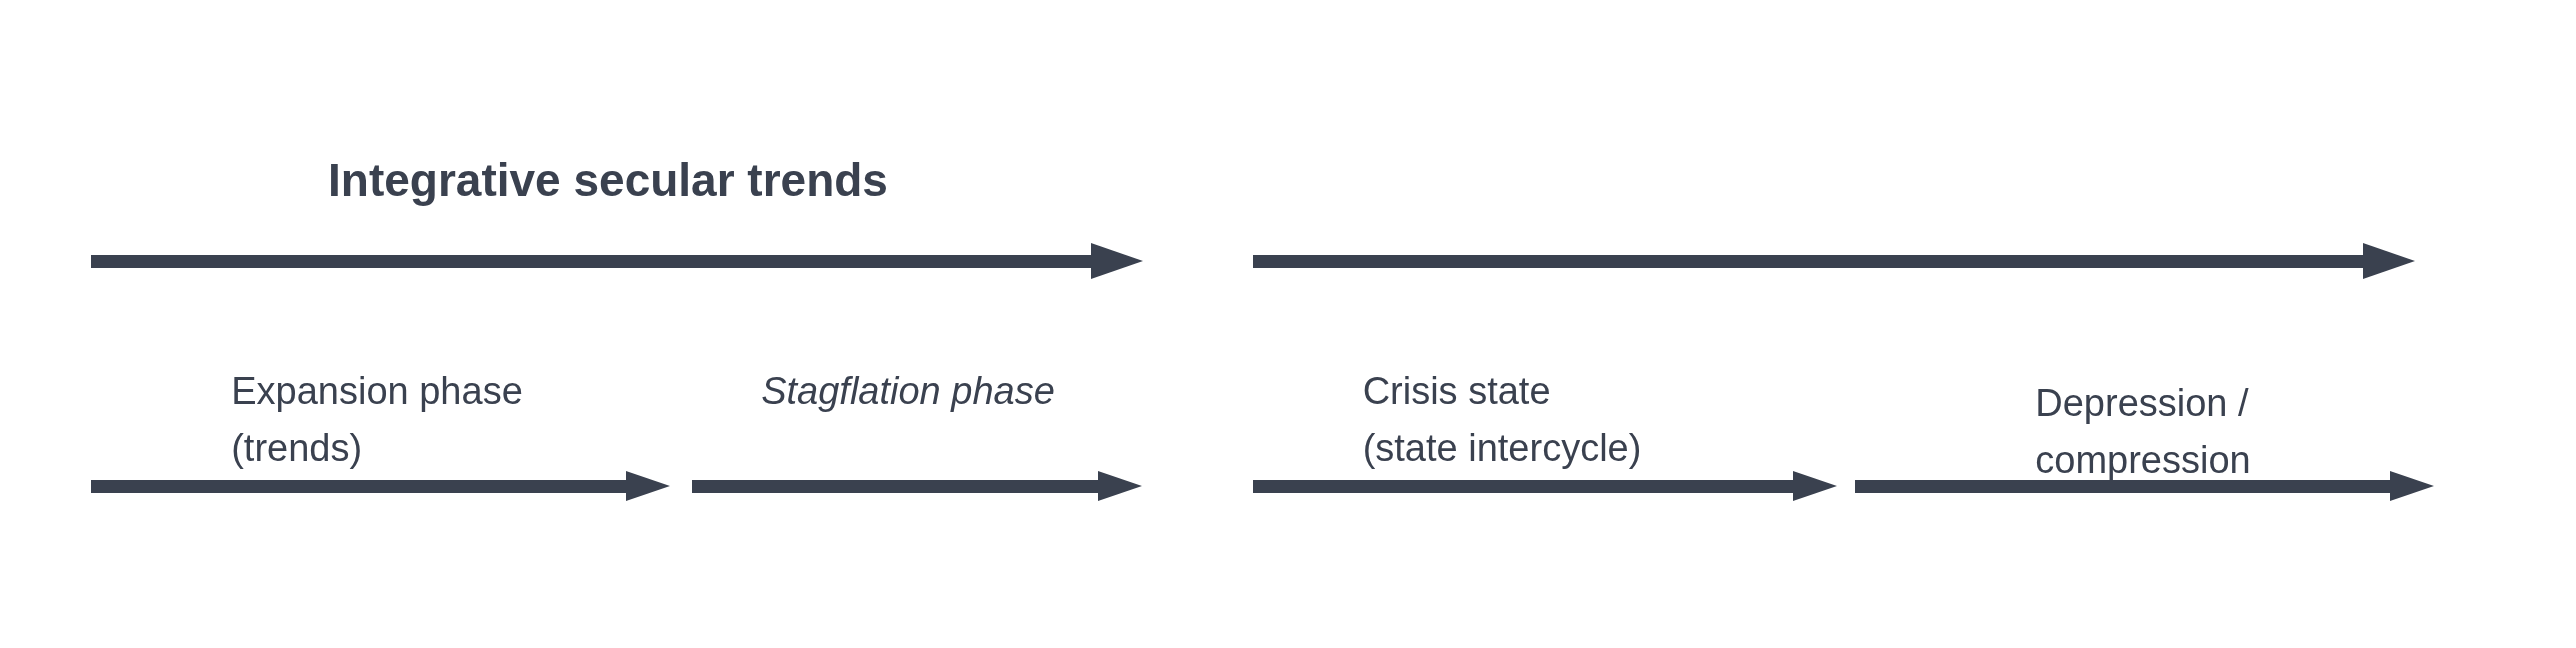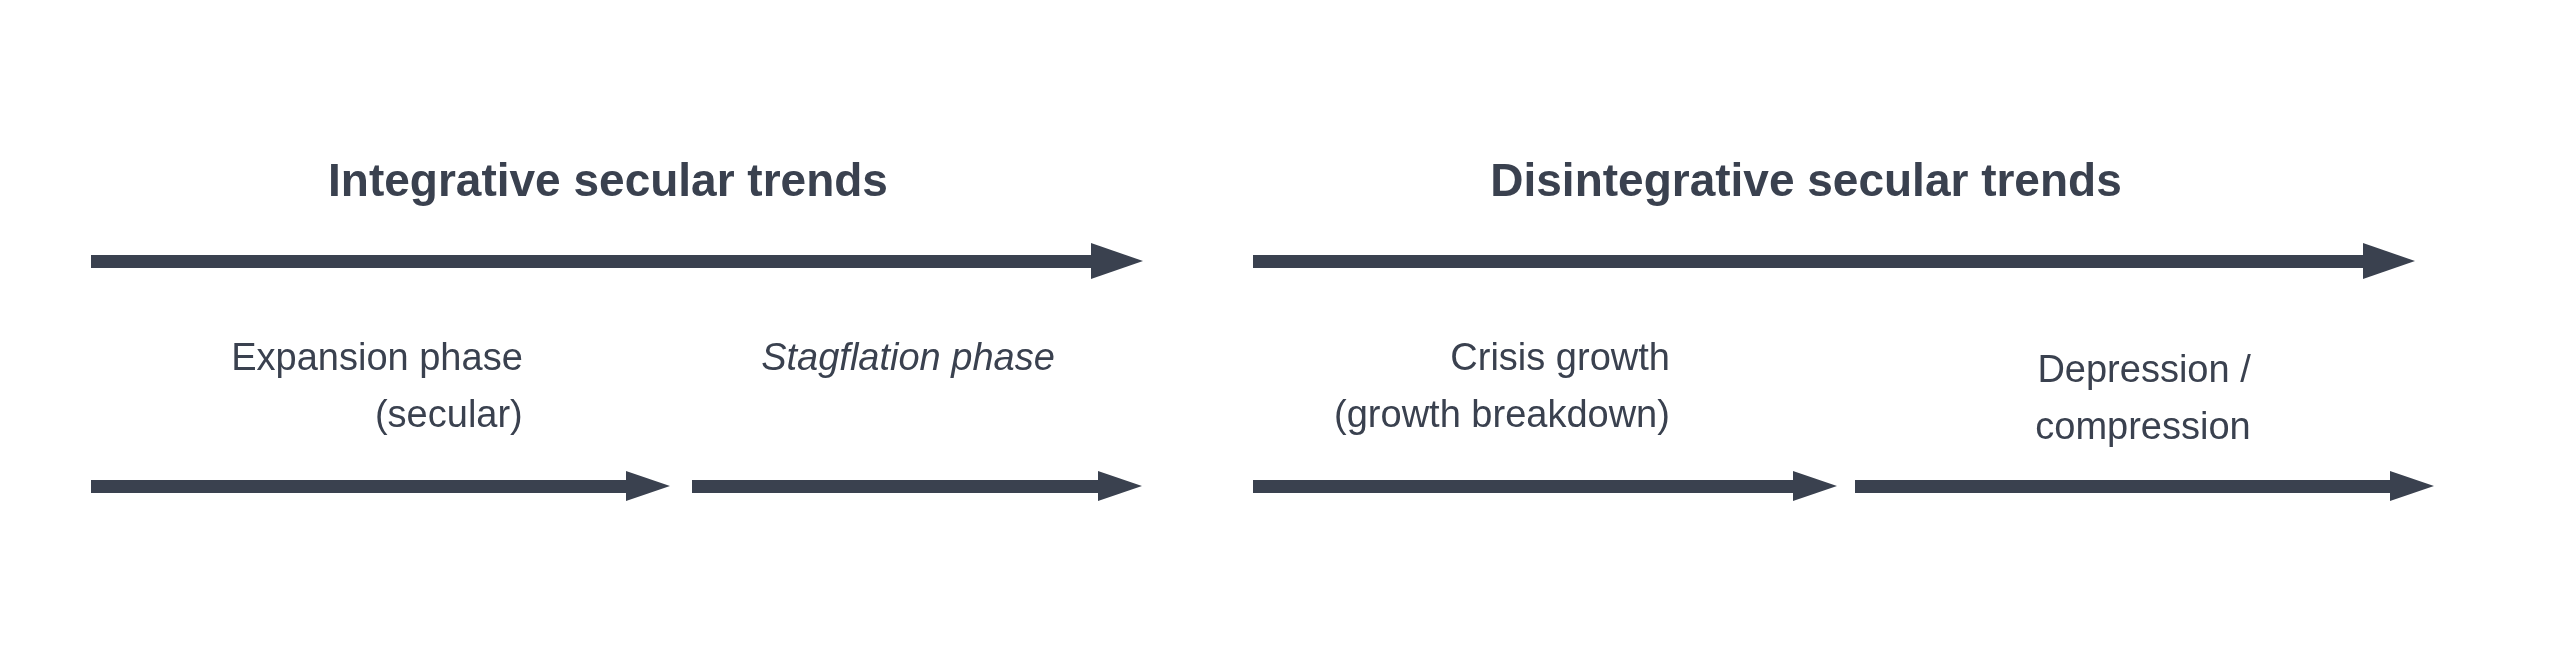--- a/index.html
+++ b/index.html
@@ -32,25 +32,25 @@
     line-height: 1.1;
     white-space: nowrap;
     color: var(--ink);
   }
   .trend-title.left  { left: 608px; }
   .trend-title.right { left: 1806px; }
 
   
   .phase-label {
     position: absolute;
-    top: 329px;
+    top: 363px;
     transform: translateX(-50%);
     font-size: 38px;
     line-height: 57px;
-    text-align: right;
+    text-align: left;
     white-space: nowrap;
     color: var(--ink);
   }
   .phase-label.p-expansion   { left: 377px; }
   .phase-label.p-stagflation { left: 908px; font-style: italic; }
   .phase-label.p-crisis      { left: 1502px; }
   .phase-label.p-depression  { left: 2143px; margin-top: 12px; }
 
   
   .arrow {
@@ -103,47 +103,46 @@
 
   <div class="trend-title left">Integrative secular trends</div>
 
   <div class="arrow main a-int-main">
     <div class="shaft"></div>
     <div class="head"></div>
   </div>
 
   <div class="phase-label p-expansion">
     <div>Expansion phase</div>
-    <div>(secular)</div>
+    <div>(trends)</div>
   </div>
 
   <div class="phase-label p-stagflation">
     <div>Stagflation phase</div>
   </div>
 
   <div class="arrow small a-expansion">
     <div class="shaft"></div>
     <div class="head"></div>
   </div>
 
   <div class="arrow small a-stagflation">
     <div class="shaft"></div>
     <div class="head"></div>
   </div>
 
-  <div class="trend-title right">Disintegrative secular trends</div>
 
   <div class="arrow main a-dis-main">
     <div class="shaft"></div>
     <div class="head"></div>
   </div>
 
   <div class="phase-label p-crisis">
-    <div>Crisis growth</div>
-    <div>(growth breakdown)</div>
+    <div>Crisis state</div>
+    <div>(state intercycle)</div>
   </div>
 
   <div class="phase-label p-depression">
     <div>Depression /</div>
     <div>compression</div>
   </div>
 
   <div class="arrow small a-crisis">
     <div class="shaft"></div>
     <div class="head"></div>

